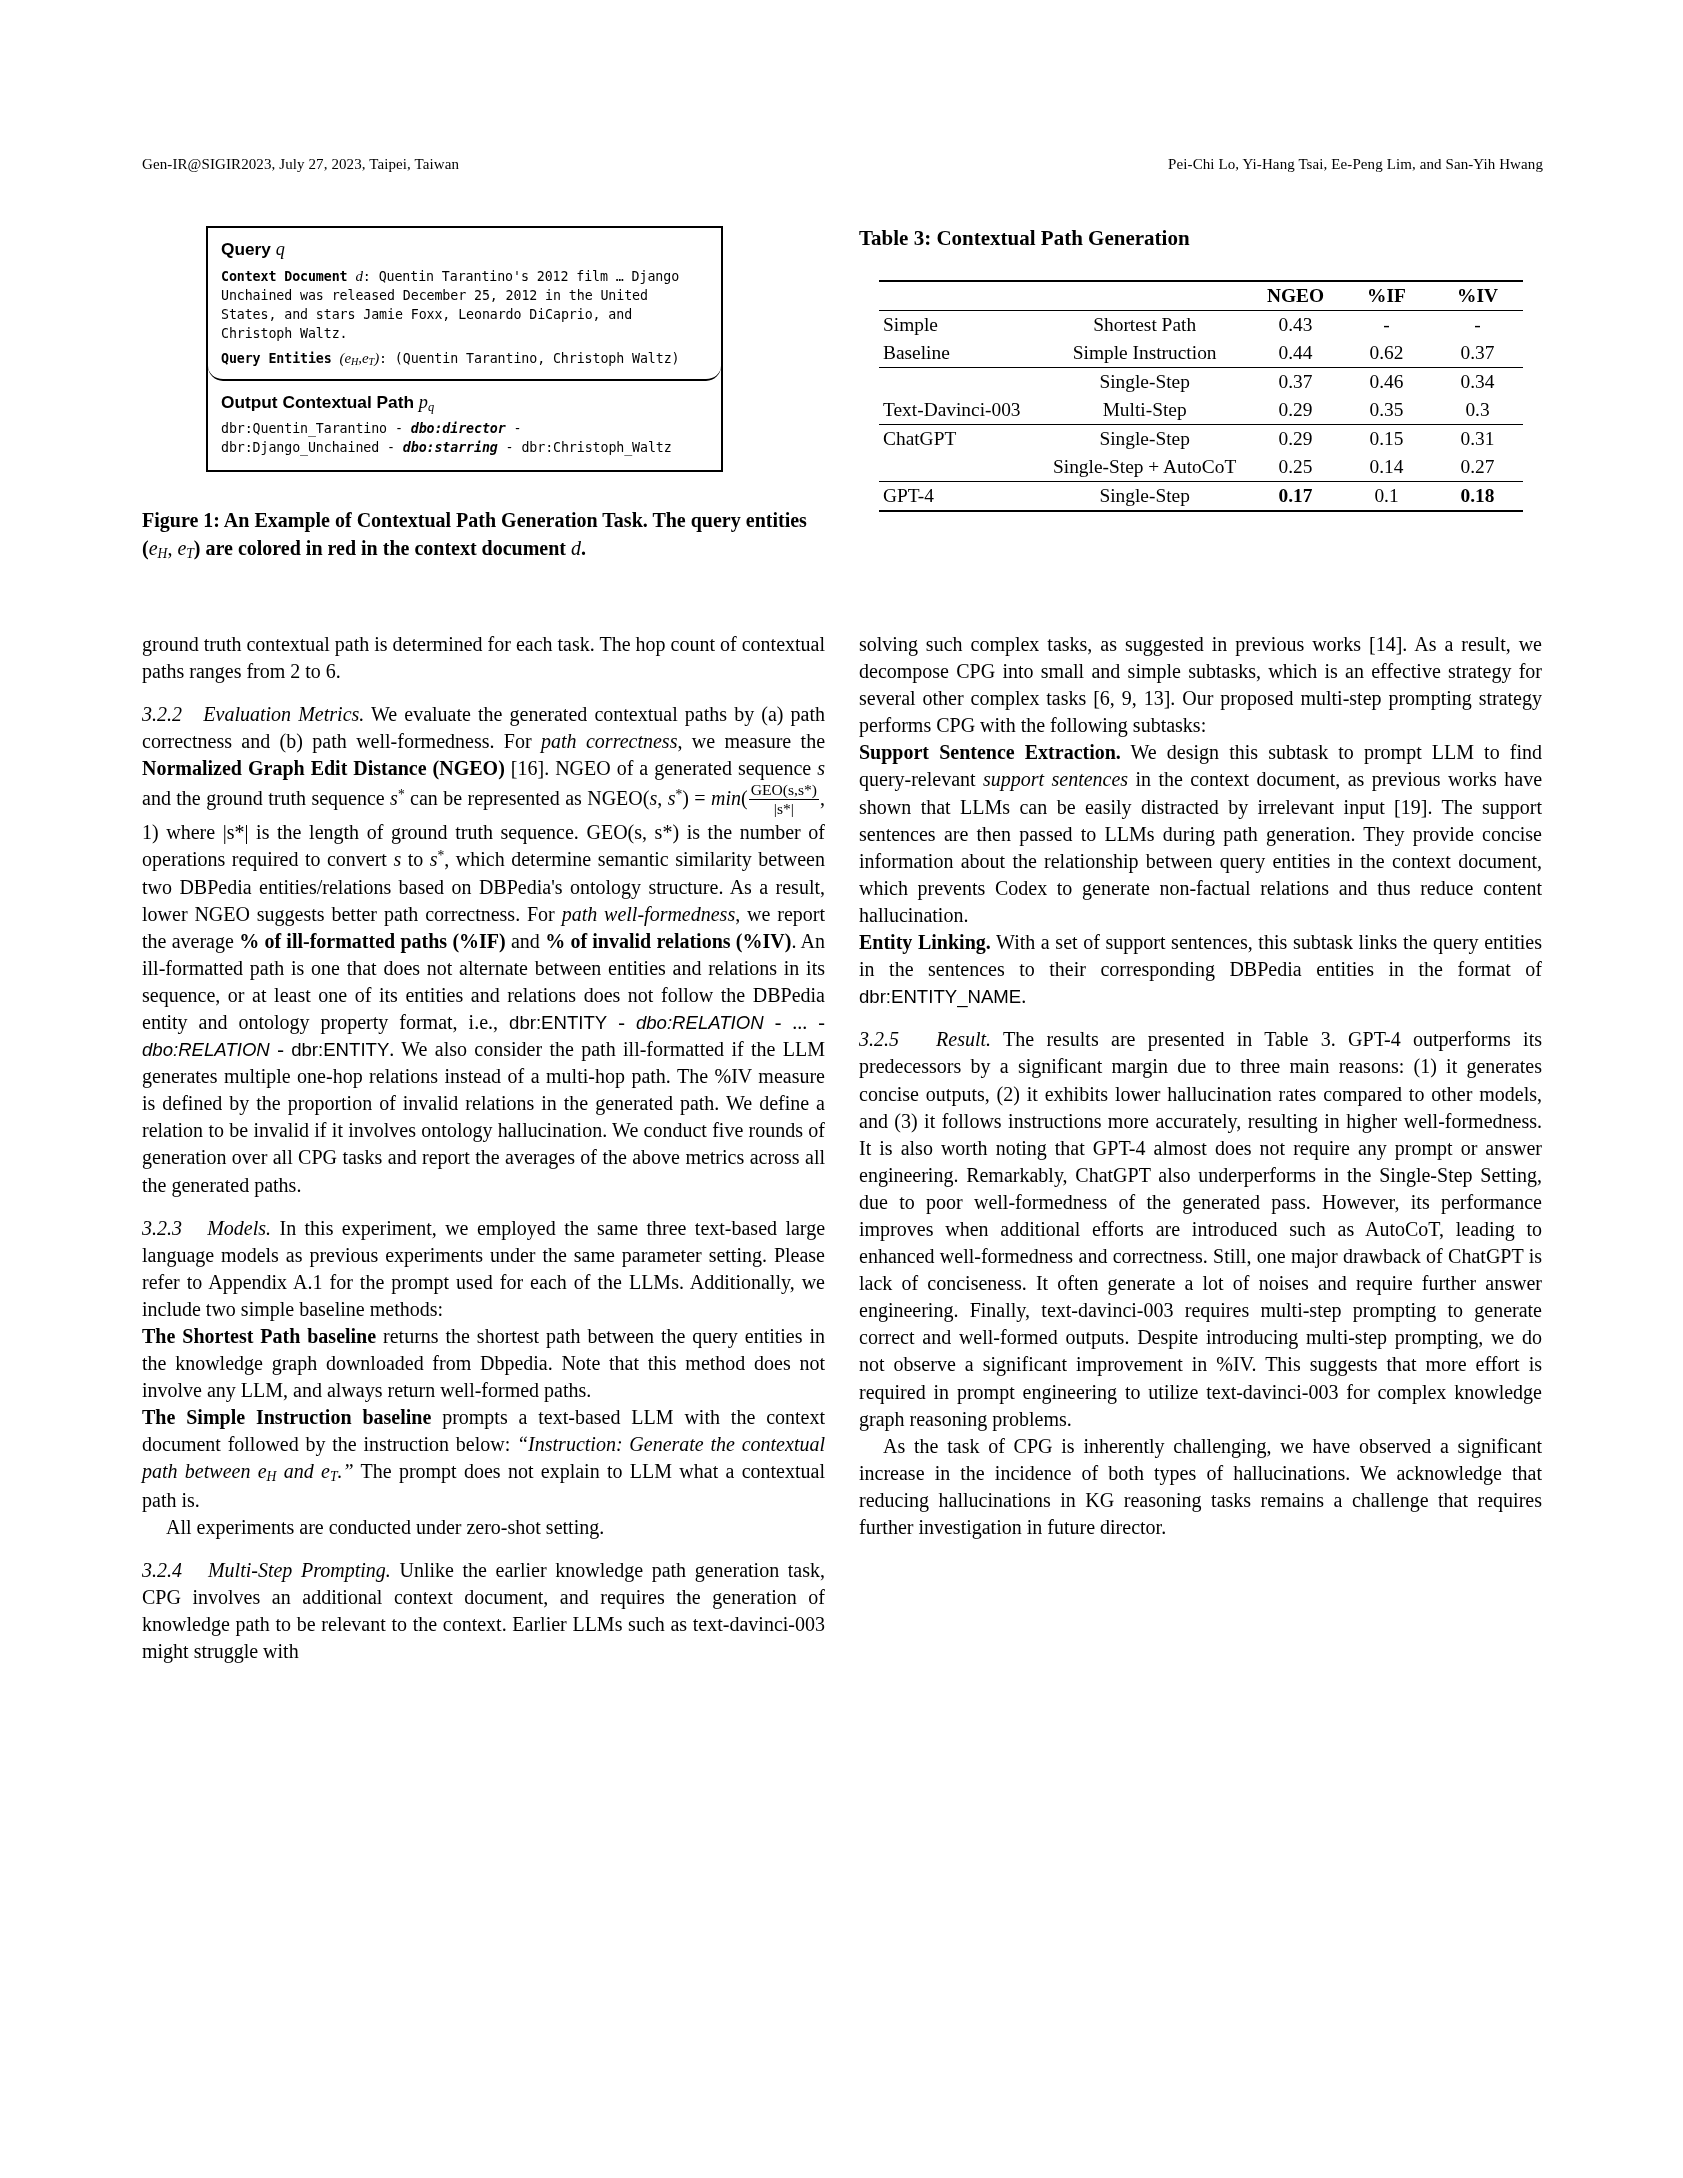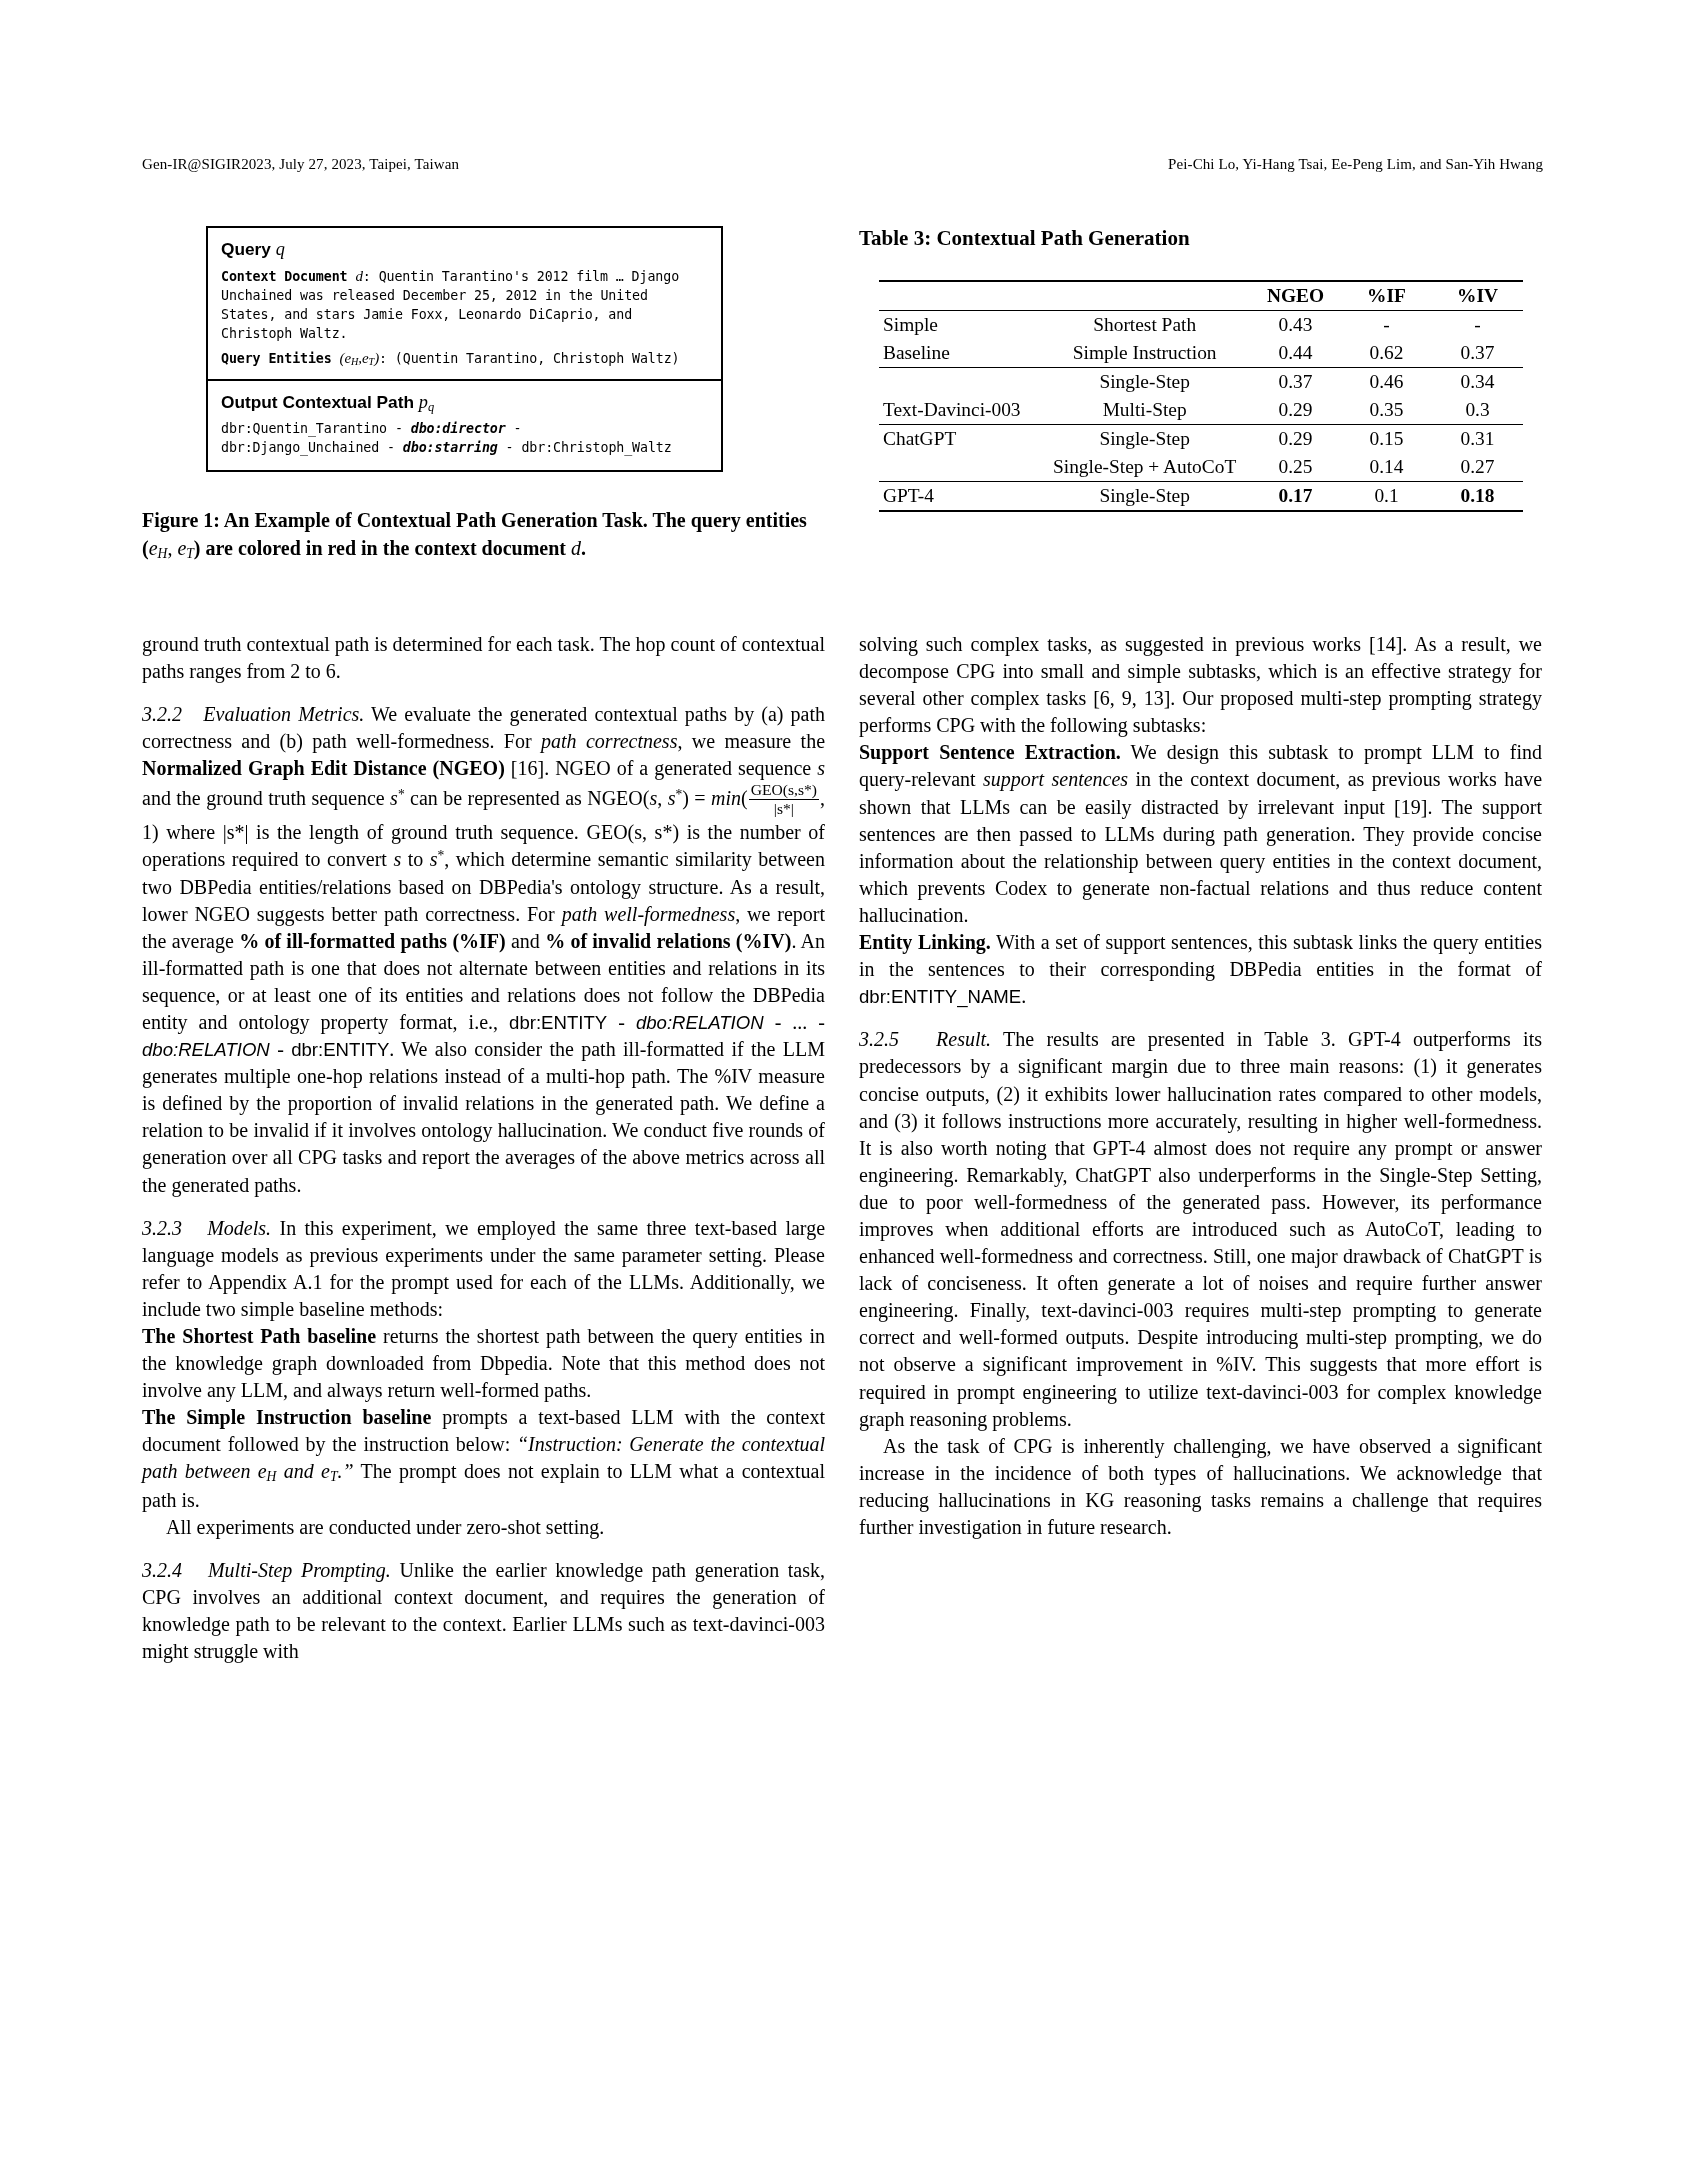--- a/index.html
+++ b/index.html
@@ -86,21 +86,21 @@
   .figbox {
     position: absolute;
     left: 206px;
     top: 226px;
     width: 517px;
     border: 2px solid #000;
     background: #fff;
     box-sizing: border-box;
   }
   .figsec { padding: 11px 13px 12px 13px; }
-  .figsec.top { border-bottom: 2px solid #000; padding-bottom: 9px; }
+  .figsec.top { border-bottom: 2px solid #000; padding-bottom: 9px; border-radius: 15px; }
   .fig-h {
     font-family: "Liberation Sans", sans-serif;
     font-weight: bold;
     font-size: 17.3px;
     margin-bottom: 6px;
   }
   .fig-h .varq {
     font-family: "Liberation Serif", serif;
     font-style: italic;
     font-weight: normal;
@@ -311,17 +311,17 @@
     </p>
 
     <p class="para tight">
       <span class="b">Entity Linking.</span><span> With a set of support sentences, this subtask links the query entities in the sentences to their corresponding DBPedia entities in the format of </span><span class="sans">dbr:ENTITY_NAME</span><span>.</span>
     </p>
 
 
     <p class="para gap-sec">
       <span class="secnum">3.2.5</span>&nbsp;&nbsp;&nbsp;<span class="sechead">Result.</span><span> The results are presented in Table 3. GPT-4 outperforms its predecessors by a significant margin due to three main reasons: (1) it generates concise outputs, (2) it exhibits lower hallucination rates compared to other models, and (3) it follows instructions more accurately, resulting in higher well-formedness. It is also worth noting that GPT-4 almost does not require any prompt or answer engineering. Remarkably, ChatGPT also underperforms in the Single-Step Setting, due to poor well-formedness of the generated pass. However, its performance improves when additional efforts are introduced such as AutoCoT, leading to enhanced well-formedness and correctness. Still, one major drawback of ChatGPT is lack of conciseness. It often generate a lot of noises and require further answer engineering. Finally, text-davinci-003 requires multi-step prompting to generate correct and well-formed outputs. Despite introducing multi-step prompting, we do not observe a significant improvement in %IV. This suggests that more effort is required in prompt engineering to utilize text-davinci-003 for complex knowledge graph reasoning problems.</span>
     </p>
-    <p class="para indent">As the task of CPG is inherently challenging, we have observed a significant increase in the incidence of both types of hallucinations. We acknowledge that reducing hallucinations in KG reasoning tasks remains a challenge that requires further investigation in future research.</p>
+    <p class="para indent">As the task of CPG is inherently challenging, we have observed a significant increase in the incidence of both types of hallucinations. We acknowledge that reducing hallucinations in KG reasoning tasks remains a challenge that requires further investigation in future director.</p>
   </div>
 
 </div>
 
 
 </body></html>

